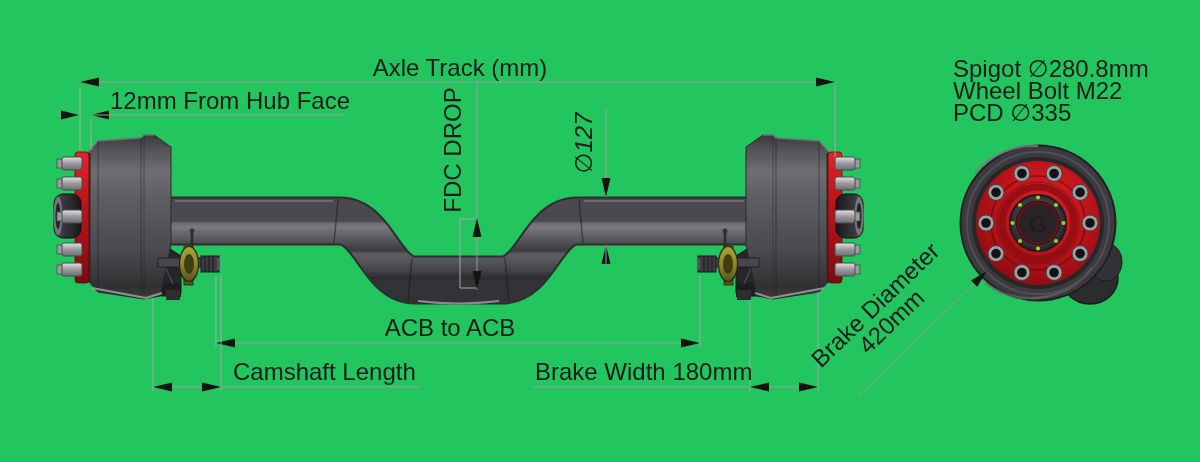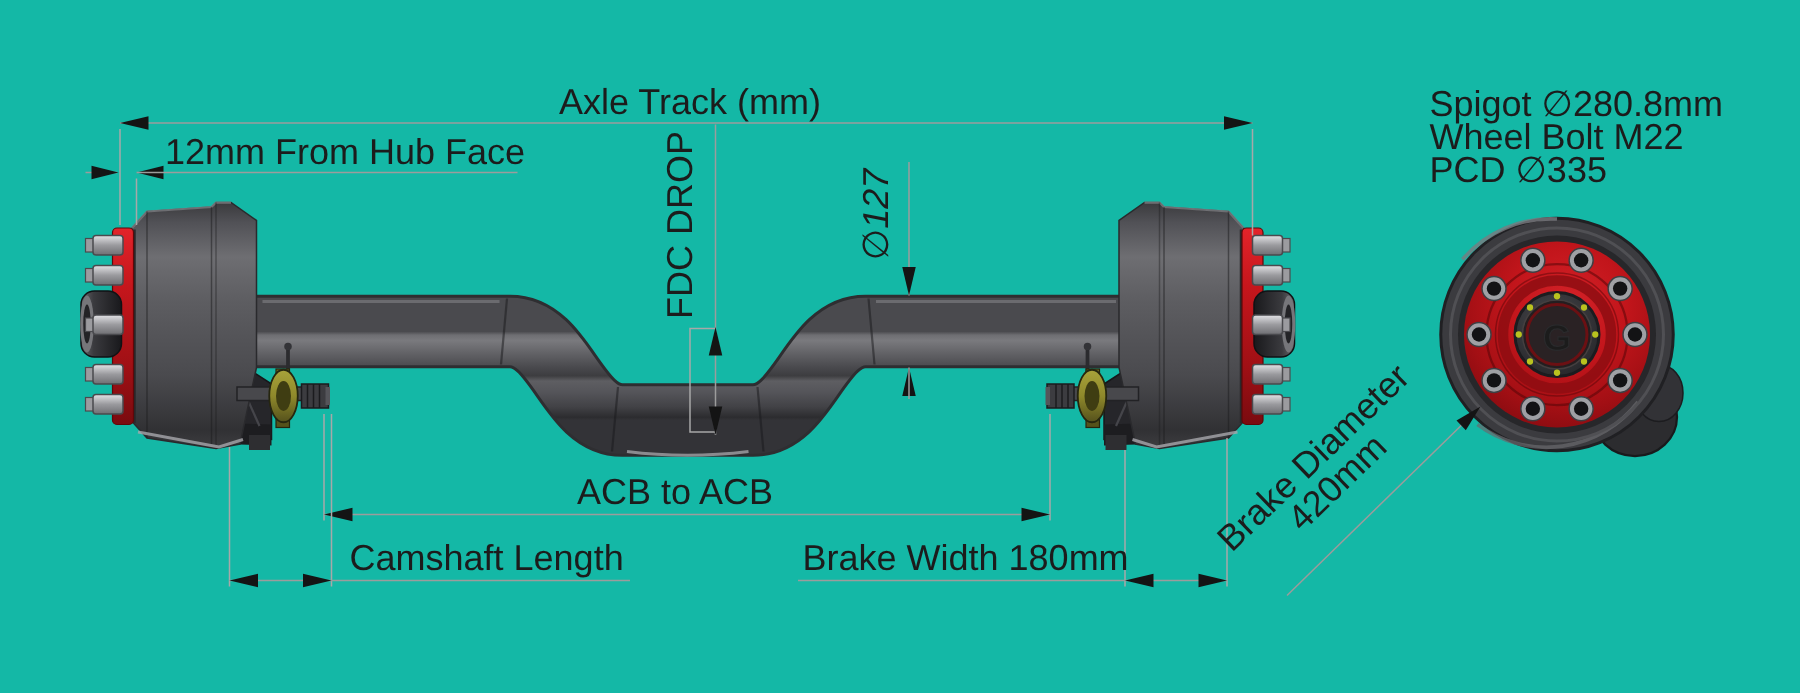--- a/index.html
+++ b/index.html
@@ -1,16 +1,16 @@
 <!DOCTYPE html>
 <html><head>
 <meta charset="utf-8">
 <style>
   html,body{margin:0;padding:0;background:#ffffff;}
-  .stage{width:1200px;height:462px;background:#14b8a6;position:relative;overflow:hidden;}
+  .stage{width:1200px;height:462px;background:#22c55e;position:relative;overflow:hidden;}
   svg{display:block;}
   .lbl{font-family:"Liberation Sans","DejaVu Sans",sans-serif;font-size:24px;fill:#1c1c1c;}
   .lbl-it{font-style:italic;}
   .dimline{stroke:#9c9c9c;stroke-width:1;fill:none;}
   .extline{stroke:#a8a8a8;stroke-width:1;fill:none;}
   .arr{fill:#141414;stroke:none;}
 </style>
 </head>
 <body>
 

